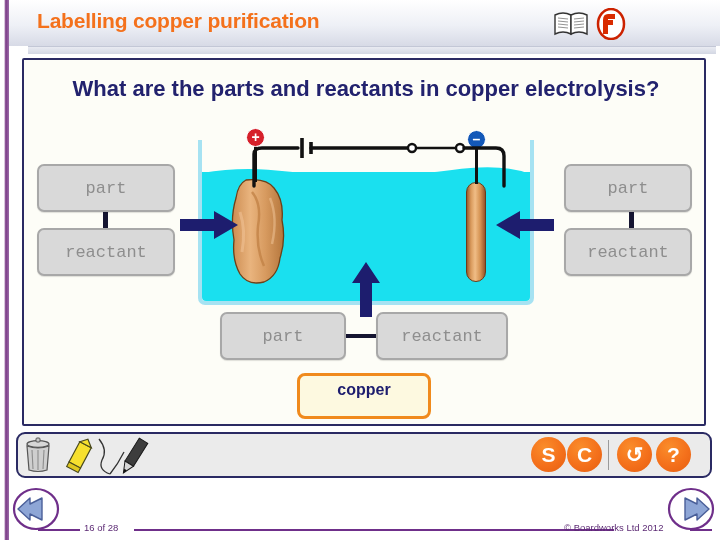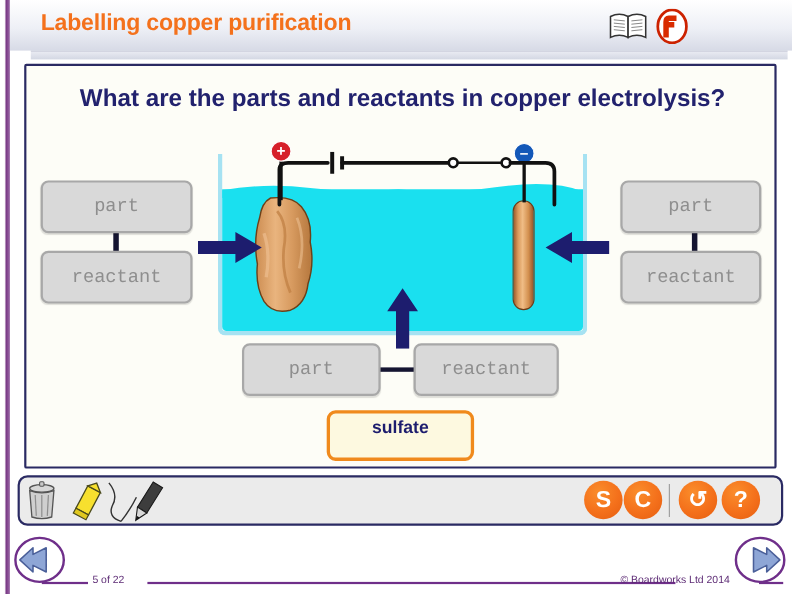--- a/index.html
+++ b/index.html
@@ -420,21 +420,21 @@
       <span>reactant</span>
     </div>
     <div class="lbl lbl-b1">
       <span>part</span>
     </div>
     <div class="lbl lbl-b2">
       <span>reactant</span>
     </div>
 
     <div class="answer-box">
-      <div>sulfate</div>
+      <div>copper</div>
     </div>
 
   </div>
 
   <div class="toolbar"></div>
 
   <svg class="tool" style="left:18px; top:437px; width:32px; height:36px;" viewBox="0 0 32 36">
     <ellipse cx="16" cy="7" rx="11" ry="3.4" fill="#d7d7d7" stroke="#555" stroke-width="1.2"></ellipse>
     <rect x="14" y="1" width="4" height="4" rx="1" fill="#c9c9c9" stroke="#555" stroke-width="1"></rect>
     <path d="M5 9 L7 33 Q16 36 25 33 L27 9 Q16 13 5 9 Z" fill="#cfcfcf" stroke="#555" stroke-width="1.2"></path>
@@ -482,16 +482,16 @@
     <path d="M6 22 L18 11 L18 17 L30 11 L30 33 L18 27 L18 33 Z" fill="#8ea6d6" stroke="#4a5f99" stroke-width="1.4" stroke-linejoin="round"></path>
   </svg>
   <svg class="nav nav-next" viewBox="0 0 48 44">
     <ellipse cx="24" cy="22" rx="22" ry="20" fill="#ffffff" stroke="#6f2f8a" stroke-width="2.2"></ellipse>
     <path d="M42 22 L30 11 L30 17 L18 11 L18 33 L30 27 L30 33 Z" fill="#8ea6d6" stroke="#4a5f99" stroke-width="1.4" stroke-linejoin="round"></path>
   </svg>
 
   <div class="footer-line fl-1"></div>
   <div class="footer-line fl-2"></div>
   <div class="footer-line fl-3"></div>
-  <div class="footer-text ft-page">5 of 22</div>
-  <div class="footer-text ft-copy">© Boardworks Ltd 2014</div>
+  <div class="footer-text ft-page">16 of 28</div>
+  <div class="footer-text ft-copy">© Boardworks Ltd 2012</div>
 
 </div>
 
 </body></html>

